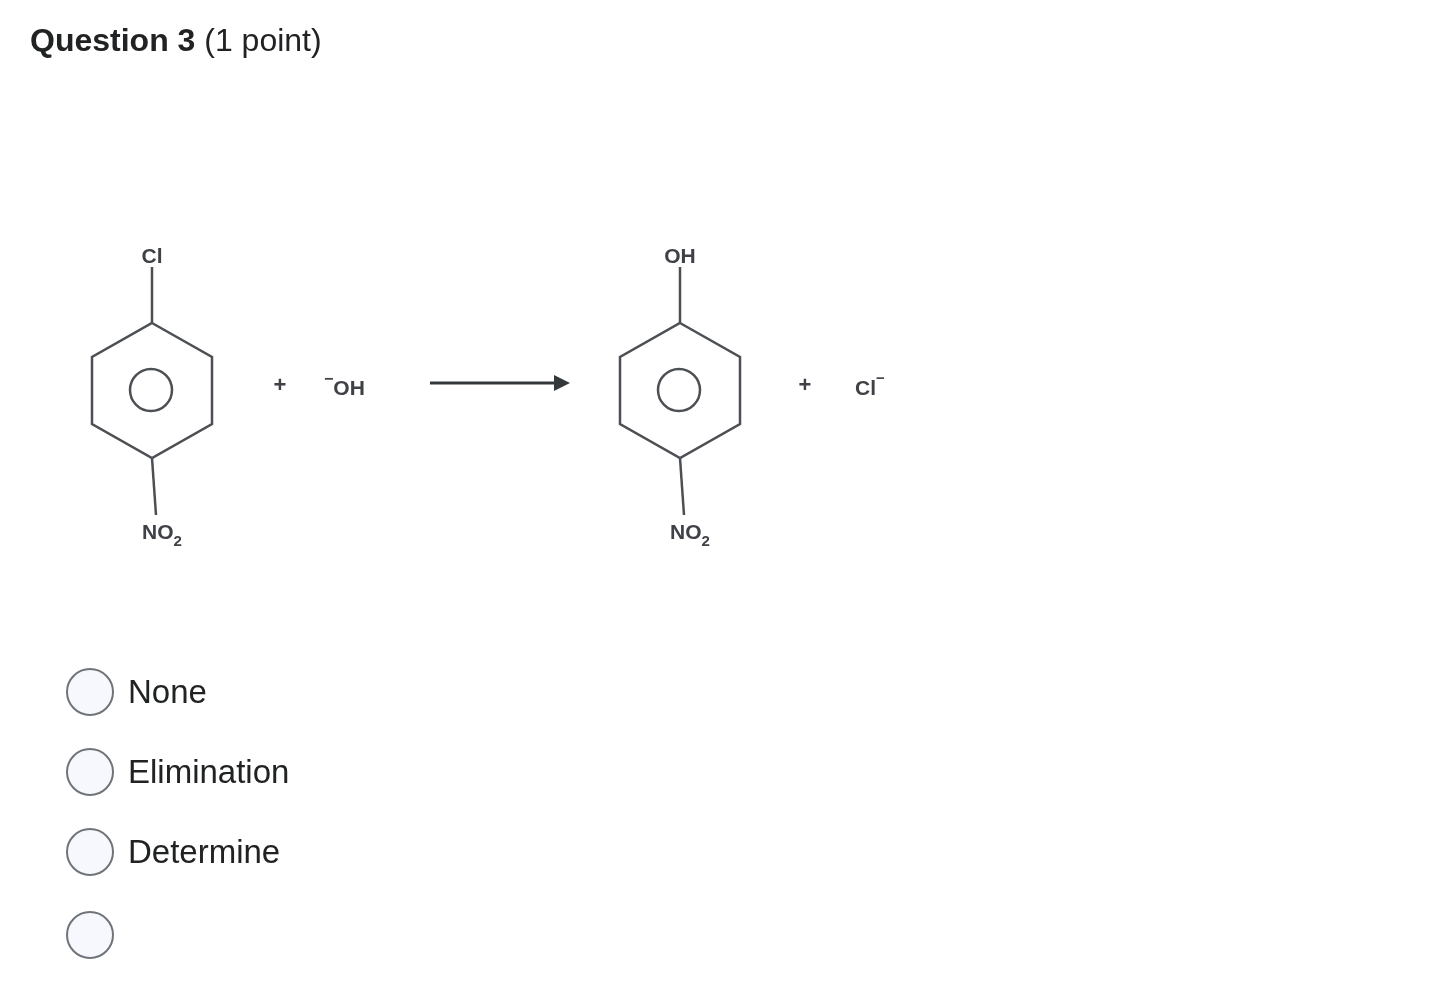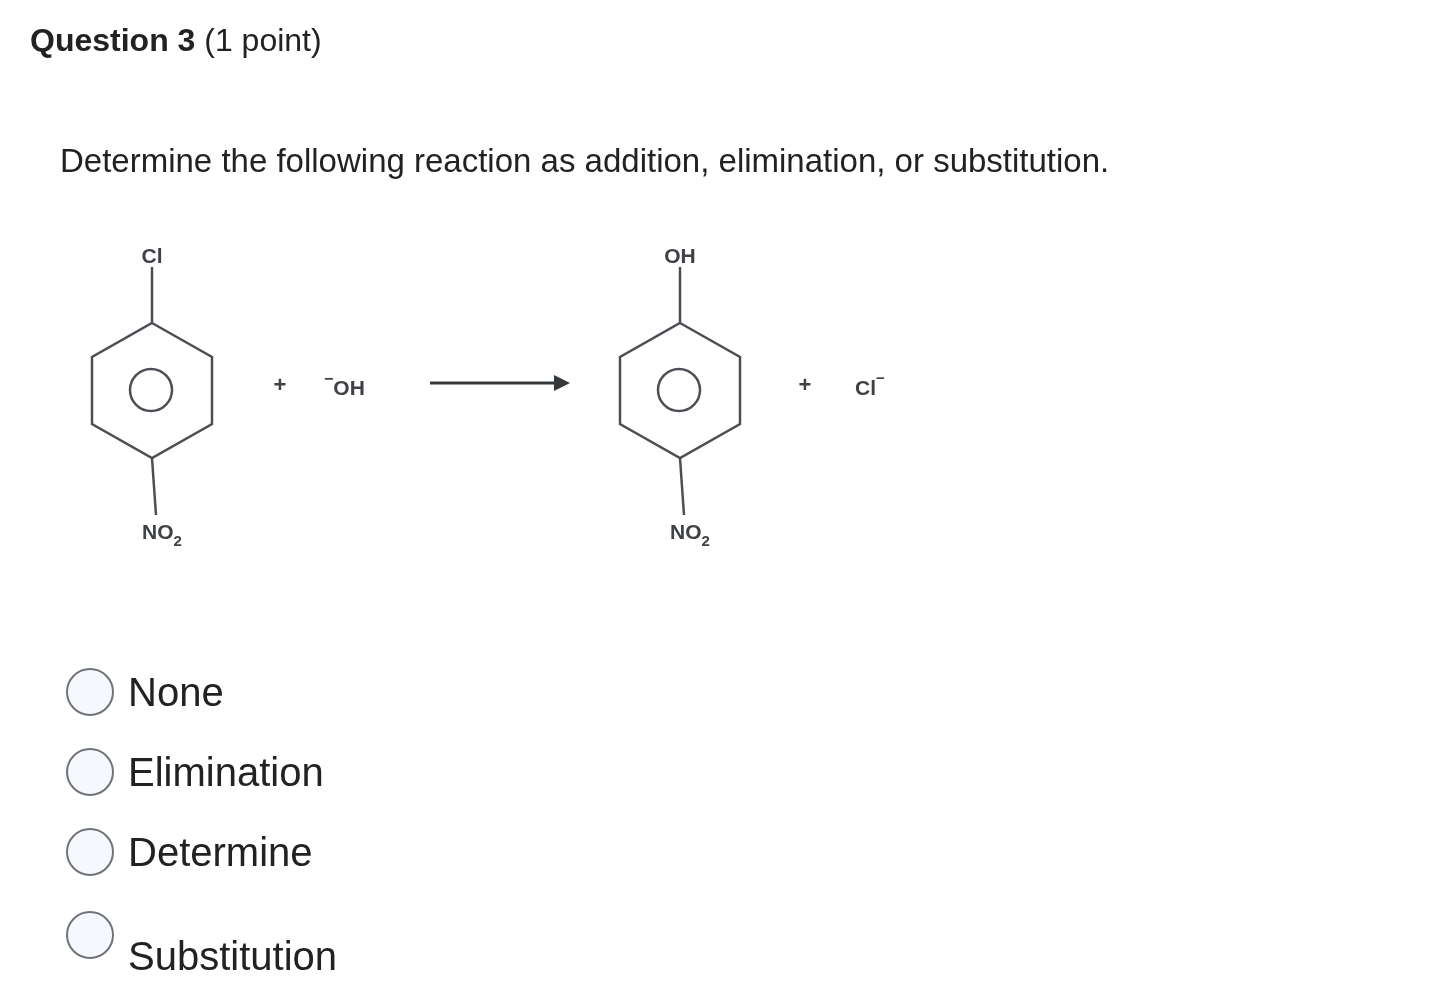--- a/index.html
+++ b/index.html
@@ -63,21 +63,21 @@
     height: 44px;
     border: 2px solid #6f747a;
     border-radius: 50%;
     background: #f7f8fd;
     flex: 0 0 auto;
     box-sizing: content-box;
     cursor: pointer;
   }
   .option-label {
     margin-left: 14px;
-    font-size: 40px;
+    font-size: 33px;
     color: #202223;
     line-height: 48px;
     cursor: pointer;
   }
   .option--0 { top: 668px; }
   .option--1 { top: 748px; }
   .option--2 { top: 828px; }
   .option--3 { top: 911px; }
   .option--offset .option-label {
     margin-top: 25px;
@@ -86,21 +86,20 @@
 </style>
 </head>
 <body>
 
 <div class="page">
 
   <div class="q-header">
     <span class="q-num">Question 3</span><span class="q-points"> (1 point)</span>
   </div>
 
-  <div class="q-prompt">Determine the following reaction as addition, elimination, or substitution.</div>
 
   <svg class="diagram" viewBox="0 0 860 320">
 
     <g stroke="#4c4f53" stroke-width="2.5" fill="none">
       <text x="92" y="28" text-anchor="middle" font-size="21" stroke="none">Cl</text>
       <line x1="92" y1="32" x2="92" y2="88"></line>
       <polygon points="92,88 152,122 152,189 92,223 32,189 32,122"></polygon>
       <circle cx="91" cy="155" r="21"></circle>
       <line x1="92" y1="223" x2="96" y2="280"></line>
       <text x="82" y="304" font-size="21" stroke="none"><tspan>NO</tspan><tspan dy="7" font-size="15">2</tspan></text>
@@ -141,18 +140,17 @@
       <div class="option-label">Elimination</div>
     </div>
 
     <div class="option option--2">
       <div class="radio" role="radio" aria-checked="false"></div>
       <div class="option-label">Determine</div>
     </div>
 
     <div class="option option--3 option--offset">
       <div class="radio" role="radio" aria-checked="false"></div>
-      <div class="option-label">Substitution</div>
     </div>
 
   </div>
 
 </div>
 
 </body></html>

